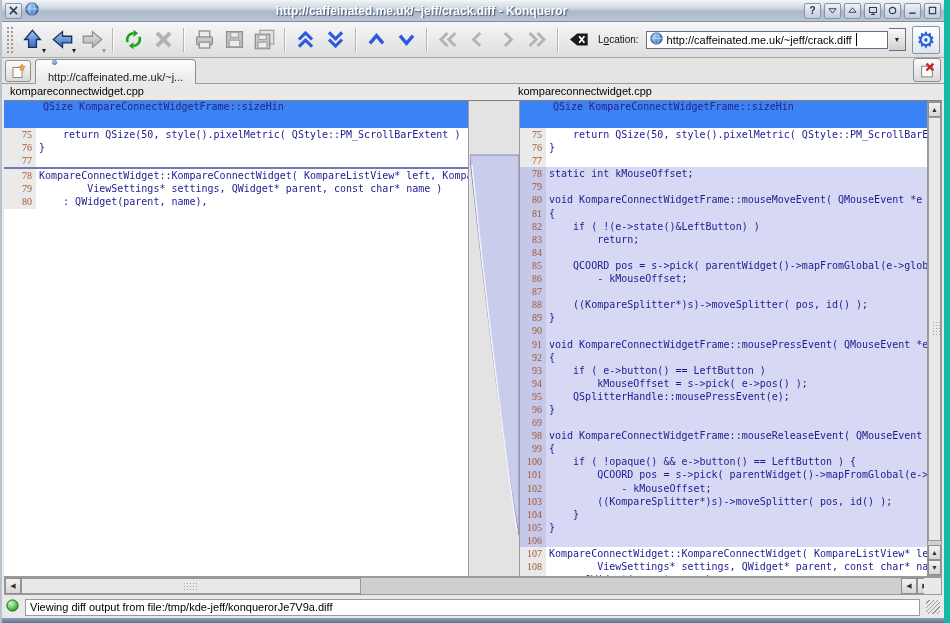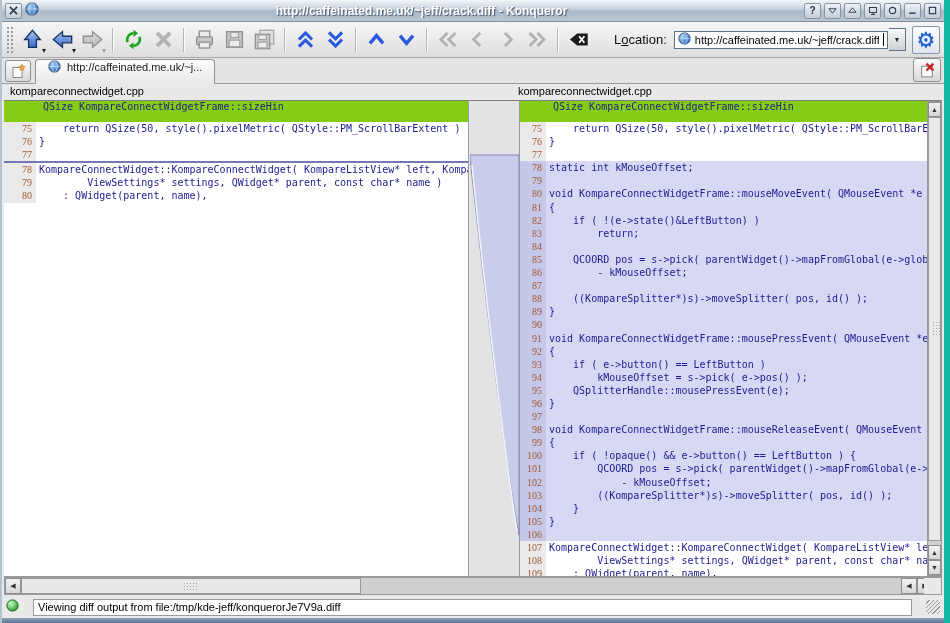--- a/index.html
+++ b/index.html
@@ -30,55 +30,55 @@
     position:absolute; left:0; top:22px; right:0; height:36px;
     background:linear-gradient(#f6f6f6,#dedede); border-bottom:1px solid #a8a8a8;
     display:flex; align-items:center; padding:0 4px; gap:1px;
   }
   .handle { width:8px; height:28px; margin-right:3px;
     background-image:radial-gradient(#9a9a9a 1px, transparent 1.2px); background-size:4px 4px; }
   .ti { position:relative; width:29px; height:28px; display:flex; align-items:center; justify-content:center; }
   .ti svg { width:21px; height:21px; display:block; }
   .ti .dd { position:absolute; right:1px; bottom:-1px; font-size:8px; color:#222; }
   .sep { width:2px; height:24px; margin:0 4px; border-left:1px solid #b5b5b5; border-right:1px solid #fbfbfb; }
-  .loc-label { font-size:13px; color:#111; margin:0 6px 0 20px; white-space:nowrap; }
+  .loc-label { font-size:10px; color:#111; margin:0 6px 0 4px; white-space:nowrap; }
   .loc-label .accel { text-decoration:underline; }
   .combo { flex:1; height:18px; background:#fff; border:1px solid #60708a;
     display:flex; align-items:center; padding:0 3px; gap:4px; min-width:0; }
   .combo .url { font-size:11px; color:#000; white-space:nowrap; overflow:hidden; }
   .caret { width:1px; height:13px; background:#000; flex:none; }
   .combo-arrow { width:17px; height:23px; border:1px solid #60708a; border-left:none;
     background:linear-gradient(#fafafa,#cfcfcf); display:flex; align-items:center; justify-content:center;
     font-size:7px; color:#222; }
   .gear-btn { width:28px; height:28px; margin-left:5px; border:1px solid #8795a8; border-radius:2px;
     background:linear-gradient(#ffffff,#dfe5ec); display:flex; align-items:center; justify-content:center;
     font-size:21px; color:#1d5ed6; text-shadow:0 1px 0 #7aa0e0; }
   
   .tabbar { position:absolute; left:0; top:58px; right:0; height:26px;
     background:#e4e4e4; border-bottom:1px solid #9a9a9a; display:flex; align-items:flex-end; padding:0 3px; }
   .newtab-btn { width:26px; height:22px; margin:0 4px 1px 0; border:1px solid #8e8e8e; border-radius:3px;
     background:linear-gradient(#fbfbfb,#dadada); display:flex; align-items:center; justify-content:center; }
-  .tab { height:23px; display:flex; align-items:flex-end; gap:6px; padding:10px 12px;
+  .tab { height:23px; display:flex; align-items:flex-start; gap:6px; padding:0 12px;
     border:1px solid #8e8e8e; border-bottom:none; border-radius:4px 4px 0 0;
-    background:linear-gradient(#e2e2e2,#cfcfcf); font-size:11px; color:#222; margin-right:3px; white-space:nowrap; }
+    background:linear-gradient(#e2e2e2,#cfcfcf); font-size:11px; color:#222; margin-right:3px; white-space:nowrap;flex-direction:column; }
   .tab.active { height:25px; background:linear-gradient(#fdfdfd,#e9e9e9); margin-bottom:-1px; border-bottom:1px solid #e9e9e9; }
   .tab-spacer { flex:1; }
   .closetab-btn { width:28px; height:24px; margin-bottom:1px; border:1px solid #8e8e8e; border-radius:3px;
     background:linear-gradient(#fbfbfb,#dadada); display:flex; align-items:center; justify-content:center; }
   
   .main { position:absolute; left:2px; right:2px; top:84px; height:511px; background:#e9e9e9; }
   .file-headers { position:relative; height:16px; font-size:11px; color:#000; }
   .file-headers .fl { position:absolute; top:1px; }
   .fl.left { left:6px; } .fl.right { left:514px; }
   .panes-row { position:relative; height:477px; border-top:1px solid #7f7f7f; border-bottom:1px solid #9a9a9a; }
   .pane { position:absolute; top:0; bottom:0; background:#fff; overflow:hidden; }
   .pane-left { left:0; width:465px; border-right:1px solid #9a9a9a; }
   .connector { position:absolute; top:0; bottom:0; left:466px; width:49px; background:#e3e3e3; }
   .pane-right { left:515px; width:417px; border-left:1px solid #9a9a9a; }
-  .fn-header { height:21px; line-height:15px; background:#84cc16; color:#26267e;
+  .fn-header { height:27px; line-height:15px; background:#3b82f6; color:#26267e;
     font:10px "DejaVu Sans Mono",monospace; white-space:pre; overflow:hidden; }
   .pane-left .fn-header { padding-left:39px; }
   .pane-right .fn-header { padding-left:33px; }
   .row { display:flex; height:13.1px; font:10px/13.1px "DejaVu Sans Mono",monospace; white-space:pre; }
   .ln { flex:none; text-align:right; padding-right:4px; background:#eaeaea; color:#a2572e;font-family:Liberation Serif, serif; }
   .pane-left .ln { width:32px; } .pane-right .ln { width:26px; }
   .code { flex:1; padding-left:3px; color:#1c1c90; overflow:hidden; }
   .row.hl .ln { background:#c6c8ea; } .row.hl .code { background:#d6d8f4; }
   .ins-marker { height:1px; background:#b9bce6; border-top:1px solid #7478b4; border-bottom:1px solid #7478b4; }
   
@@ -92,21 +92,21 @@
   .hscroll { position:absolute; left:0; right:0; top:493px; height:18px; background:#cfcfcf; border:1px solid #9a9a9a; }
   .h-btn { position:absolute; top:0; bottom:0; width:16px; background:linear-gradient(#f2f2f2,#d6d6d6);
     border:1px solid #8e8e8e; font-size:7px; color:#333; display:flex; align-items:center; justify-content:center; }
   .h-left { left:0; } .h-r1 { left:896px; } .h-r2 { left:912px; }
   .h-corner { position:absolute; right:0; top:0; bottom:0; width:17px; background:#e9e9e9; }
   .h-thumb { position:absolute; left:16px; top:0; bottom:0; width:340px; background:#e9e9e9; border:1px solid #9a9a9a; }
   .grip-h { position:absolute; top:3px; left:50%; width:16px; height:8px; margin-left:-8px;
     background-image:radial-gradient(#a5a5a5 0.8px, transparent 1px); background-size:3px 3px; }
   
   .statusbar { position:absolute; left:0; right:0; top:595px; height:24px; background:#e9e9e9;
-    display:flex; align-items:center; padding:0 4px; gap:14px; }
+    display:flex; align-items:center; padding:0 4px; gap:6px; }
   .status-panel { flex:1; height:17px; border:1px solid #9a9a9a; background:#fff;
     font-size:11px; color:#000; line-height:15px; padding:0 4px; white-space:nowrap; overflow:hidden; }
   .resize-grip { width:14px; height:14px;
     background:repeating-linear-gradient(135deg,#e9e9e9 0 2px,#9a9a9a 2px 3px); }
   .bottom-band { position:absolute; left:0; right:0; bottom:0; height:5px;
     background:linear-gradient(#8ba0b9,#5f7392); }
 </style>
 </head>
 <body>
 
@@ -370,21 +370,21 @@
             <div class="row hl"><span class="ln">87</span><span class="code"></span></div>
             <div class="row hl"><span class="ln">88</span><span class="code">    ((KompareSplitter*)s)-&gt;moveSplitter( pos, id() );</span></div>
             <div class="row hl"><span class="ln">89</span><span class="code">}</span></div>
             <div class="row hl"><span class="ln">90</span><span class="code"></span></div>
             <div class="row hl"><span class="ln">91</span><span class="code">void KompareConnectWidgetFrame::mousePressEvent( QMouseEvent *e )</span></div>
             <div class="row hl"><span class="ln">92</span><span class="code">{</span></div>
             <div class="row hl"><span class="ln">93</span><span class="code">    if ( e-&gt;button() == LeftButton )</span></div>
             <div class="row hl"><span class="ln">94</span><span class="code">        kMouseOffset = s-&gt;pick( e-&gt;pos() );</span></div>
             <div class="row hl"><span class="ln">95</span><span class="code">    QSplitterHandle::mousePressEvent(e);</span></div>
             <div class="row hl"><span class="ln">96</span><span class="code">}</span></div>
-            <div class="row hl"><span class="ln">97</span><span class="code"></span></div>
+            <div class="row hl"><span class="ln">69</span><span class="code"></span></div>
             <div class="row hl"><span class="ln">98</span><span class="code">void KompareConnectWidgetFrame::mouseReleaseEvent( QMouseEvent *e )</span></div>
             <div class="row hl"><span class="ln">99</span><span class="code">{</span></div>
             <div class="row hl"><span class="ln">100</span><span class="code">    if ( !opaque() &amp;&amp; e-&gt;button() == LeftButton ) {</span></div>
             <div class="row hl"><span class="ln">101</span><span class="code">        QCOORD pos = s-&gt;pick( parentWidget()-&gt;mapFromGlobal(e-&gt;globalPos())</span></div>
             <div class="row hl"><span class="ln">102</span><span class="code">            - kMouseOffset;</span></div>
             <div class="row hl"><span class="ln">103</span><span class="code">        ((KompareSplitter*)s)-&gt;moveSplitter( pos, id() );</span></div>
             <div class="row hl"><span class="ln">104</span><span class="code">    }</span></div>
             <div class="row hl"><span class="ln">105</span><span class="code">}</span></div>
             <div class="row hl"><span class="ln">106</span><span class="code"></span></div>
             <div class="row"><span class="ln">107</span><span class="code">KompareConnectWidget::KompareConnectWidget( KompareListView* left, KompareListView* right,</span></div>

